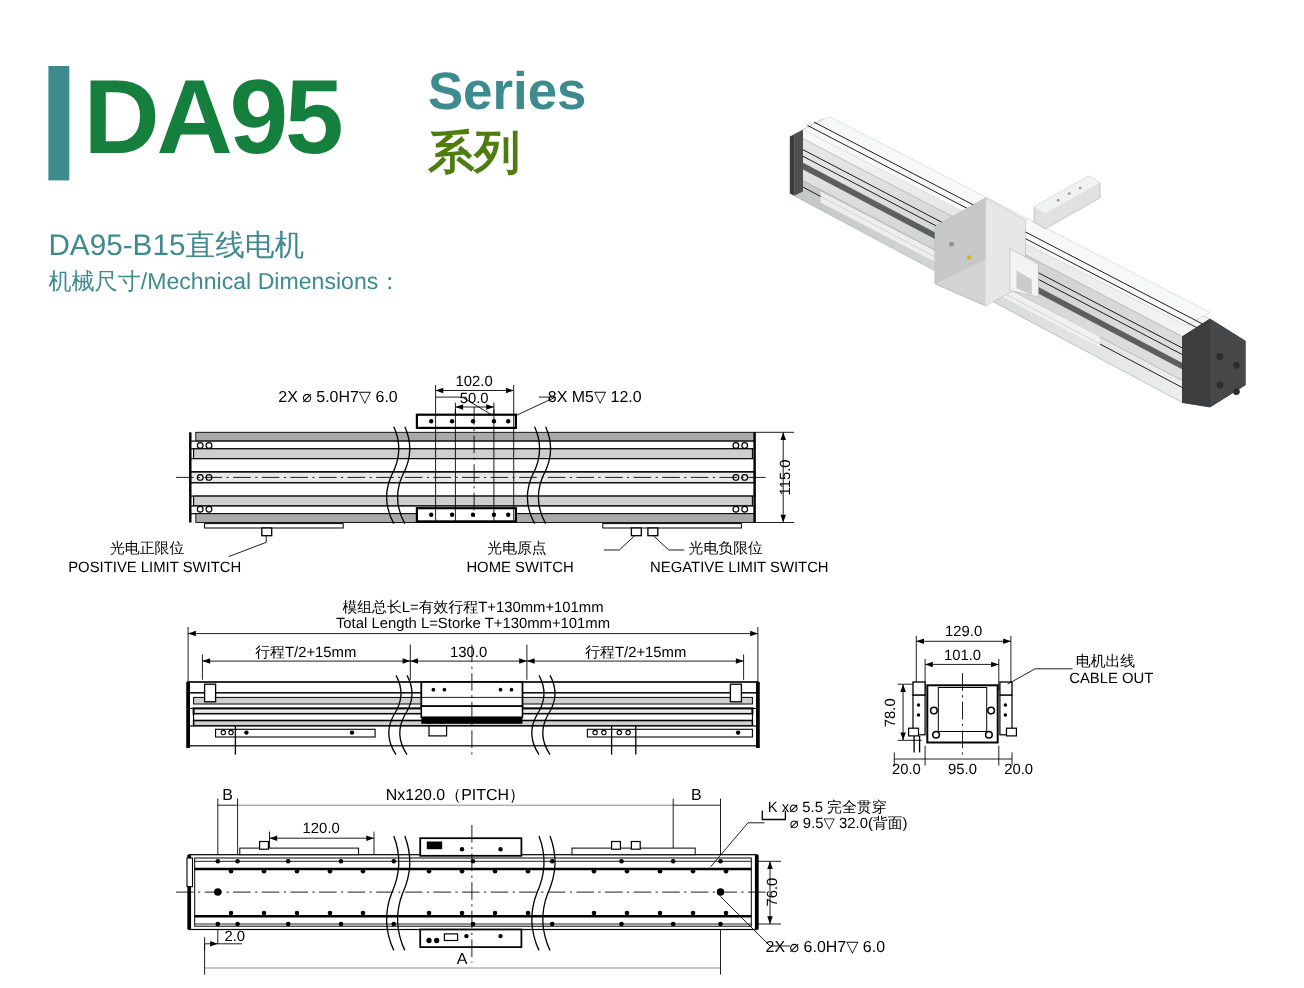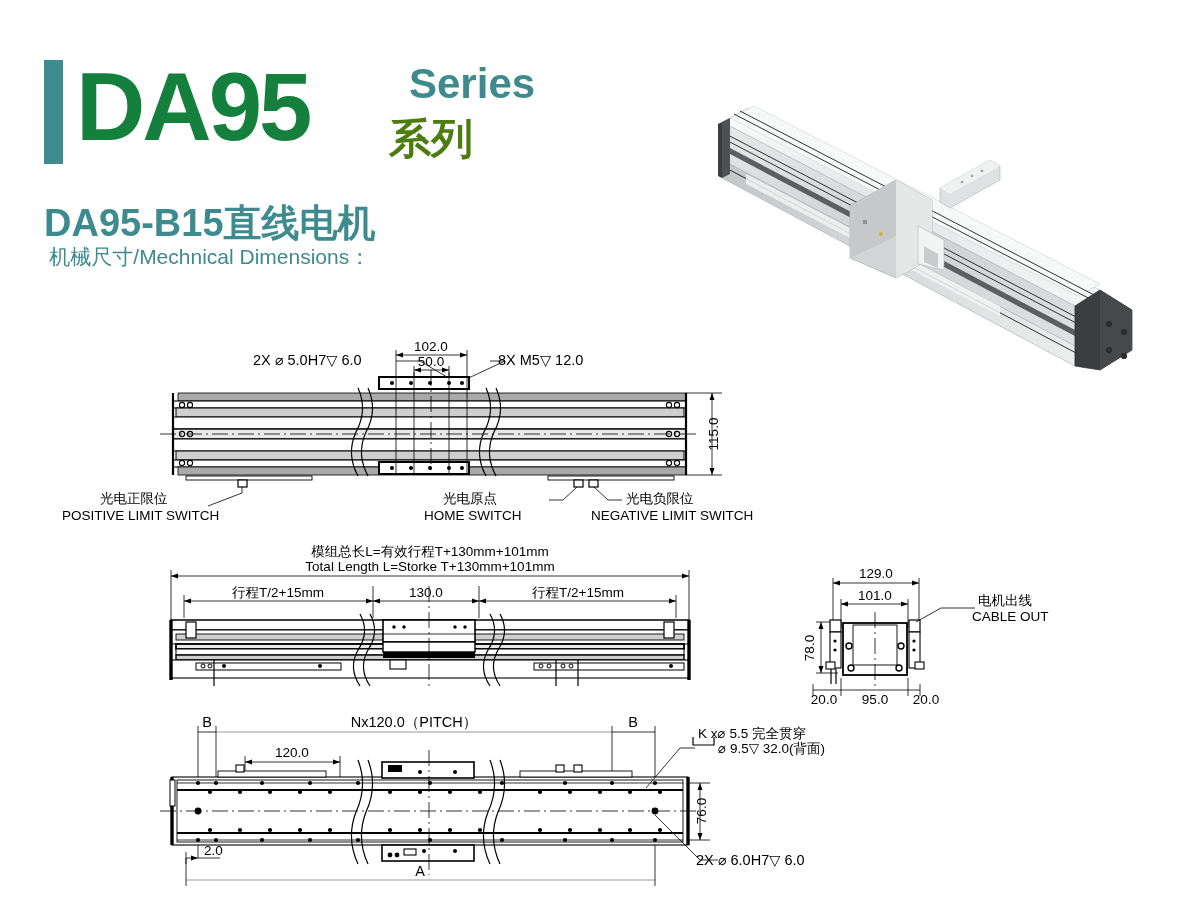--- a/index.html
+++ b/index.html
@@ -5,28 +5,28 @@
   html,body{margin:0;padding:0;background:#ffffff;}
   body{width:1185px;height:898px;position:relative;overflow:hidden;
        font-family:"Liberation Sans","DejaVu Sans",sans-serif;color:#000;}
   .abs{position:absolute;}
 
   
   #header-block{left:44px;top:48px;}
   #brand-bar{position:absolute;left:0;top:12px;width:19px;height:104px;background:#3d8a8f;}
   #brand-title{position:absolute;left:32px;top:0px;font-size:96px;font-weight:700;
                color:#15803d;letter-spacing:-3px;line-height:118px;white-space:nowrap;}
-  #brand-series-en{position:absolute;left:365px;top:14px;font-size:42px;font-weight:600;
+  #brand-series-en{position:absolute;left:345px;top:14px;font-size:48px;font-weight:600;
                    color:#3d8a8f;line-height:44px;white-space:nowrap;}
   #brand-series-cn{position:absolute;left:345px;top:66px;font-size:42px;font-weight:600;
                    color:#4d7c0f;line-height:50px;white-space:nowrap;}
 
   #subtitle-block{left:44px;top:204px;}
   .sub-line{color:#3d8a8f;white-space:nowrap;}
-  #sub-cn{font-size:38px;font-weight:700;line-height:38px;}
+  #sub-cn{font-size:27px;font-weight:400;line-height:38px;}
   #sub-en{font-size:30px;font-weight:600;line-height:40px;}
   #sub-dim{font-size:21px;font-weight:500;line-height:30px;text-align:center;}
 
   
   #product-photo{left:700px;top:78px;width:470px;height:300px;}
 
   
   #drawings{left:0;top:0;width:1185px;height:898px;}
   svg.dw{position:absolute;left:0;top:0;overflow:visible;}
 

